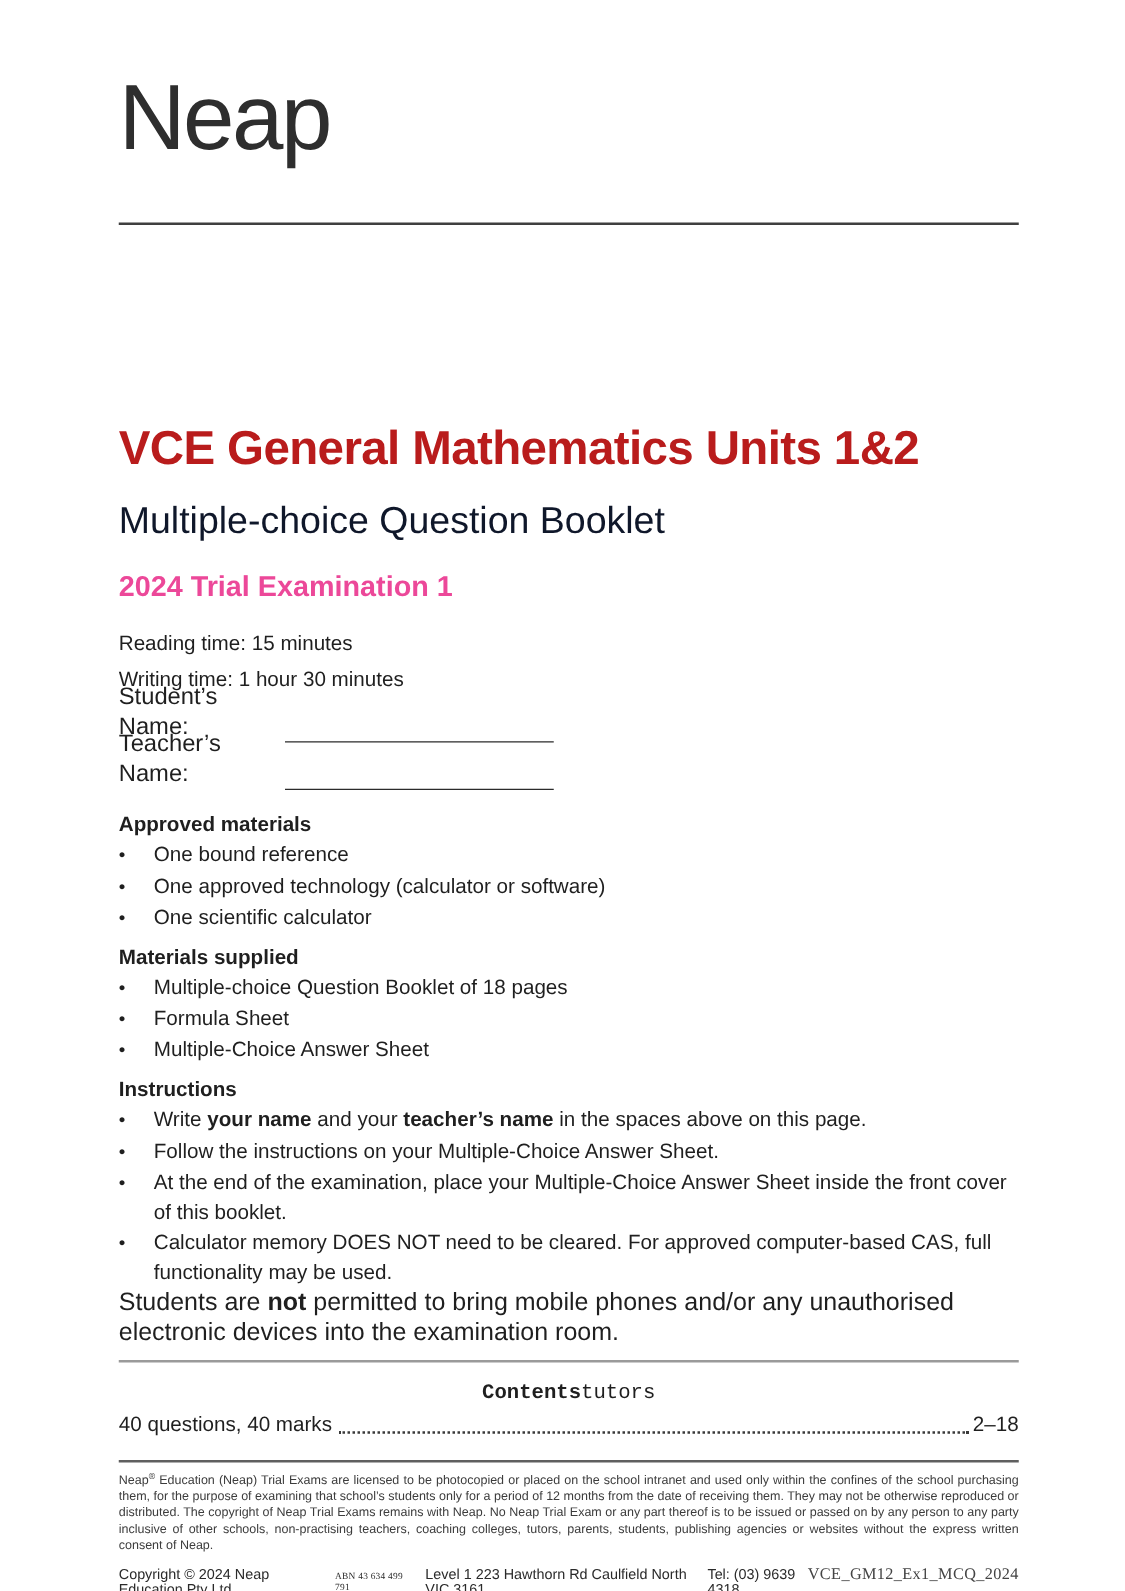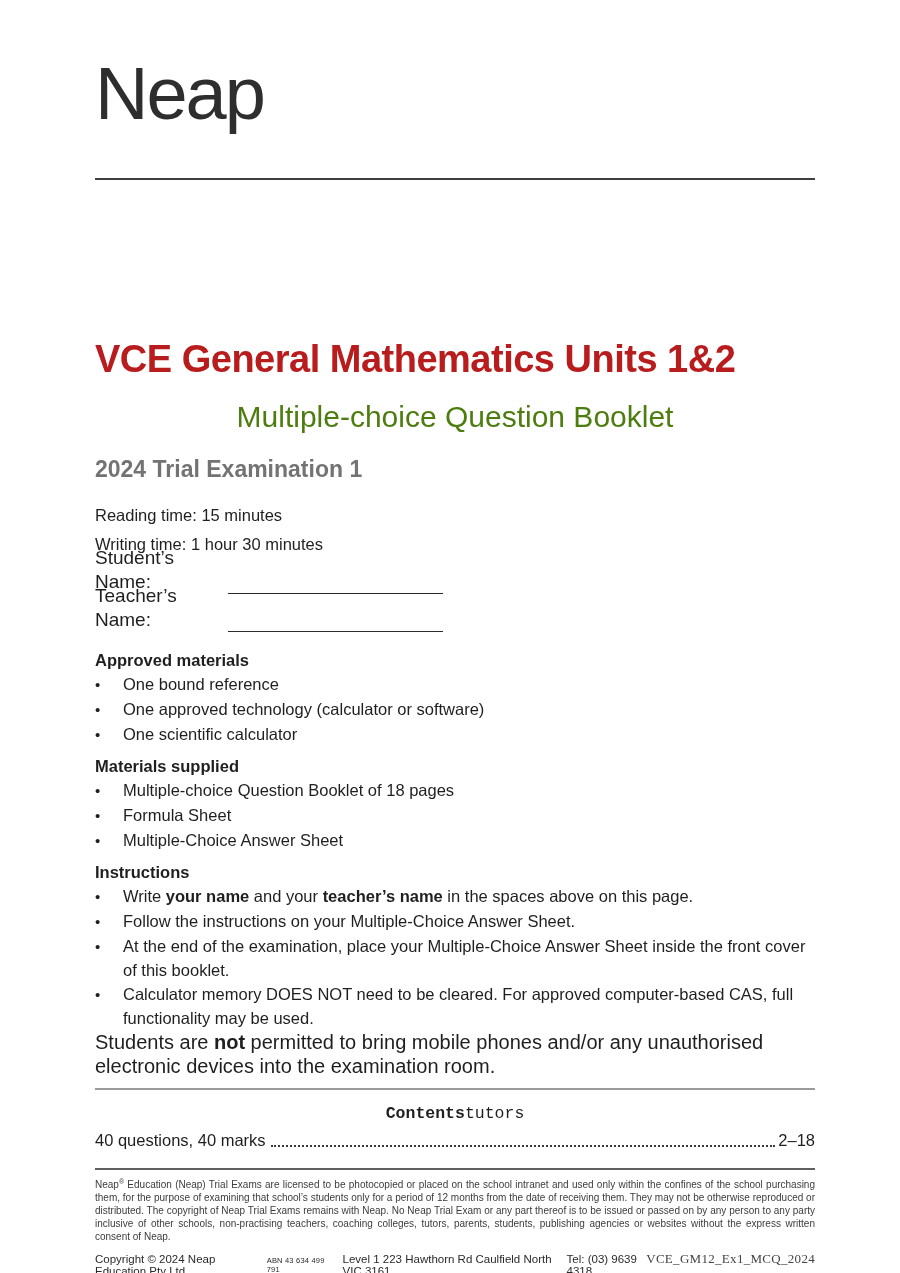--- a/index.html
+++ b/index.html
@@ -22,22 +22,22 @@
   .rule-top { margin-top: 46px; border-top: 2px solid #3f3f3f; width: 720px; }
 
   .title {
     margin-top: 157px;
     font-size: 38px;
     font-weight: bold;
     letter-spacing: -0.5px;
     line-height: 44px;
     color: #b91c1c;
   }
-  .subtitle { margin-top: 18px; font-size: 30px; font-weight: normal; line-height: 36px; color: #4d7c0f; text-align: center; }
-  .exam-title { margin-top: 20px; font-size: 23px; font-weight: bold; line-height: 28px; color: #737373; }
+  .subtitle { margin-top: 18px; font-size: 30px; font-weight: normal; line-height: 36px; color: #0f172a; }
+  .exam-title { margin-top: 20px; font-size: 23px; font-weight: bold; line-height: 28px; color: #ec4899; }
 
   .bodytext { font-size: 16.5px; line-height: 24px; color: #1f1f1f; }
   .reading { margin-top: 20px; }
   .writing { margin-top: 5px; }
 
   .name-row { display: flex; align-items: flex-end; height: 24px; }
   .student-row { margin-top: 14px; }
   .teacher-row { margin-top: 14px; }
   .name-label { width: 133px; font-size: 19px; line-height: 24px; }
   .blank-line { width: 215px; border-bottom: 1.5px solid #2b2b2b; height: 20px; }
@@ -69,21 +69,21 @@
     font-size: 10px;
     line-height: 13px;
     color: #3c3c3c;
     text-align: justify;
     width: 720px;
   }
   .fineprint sup { font-size: 7px; }
 
   .copyright-row { margin-top: 8px; display: flex; align-items: baseline; width: 720px; }
   .copyright { font-size: 11.5px; color: #2a2a2a; }
-  .abn { font-size: 7.5px; color: #2a2a2a; letter-spacing: 0.2px; }
+  .abn { font-size: 7.5px; color: #2a2a2a; letter-spacing: 0.2px; font-family: Liberation Serif, serif; }
   .address { font-size: 11.5px; color: #2a2a2a; margin-left: 17px; }
   .tel { font-size: 11.5px; color: #2a2a2a; margin-left: 15px; }
   .spacer { flex: 1; }
   .doc-code { font-size: 13px; font-family: "Liberation Serif", serif; color: #444; letter-spacing: 0.3px; text-align: right; }
 
   b { font-weight: bold; }
 </style>
 </head>
 <body>
 

